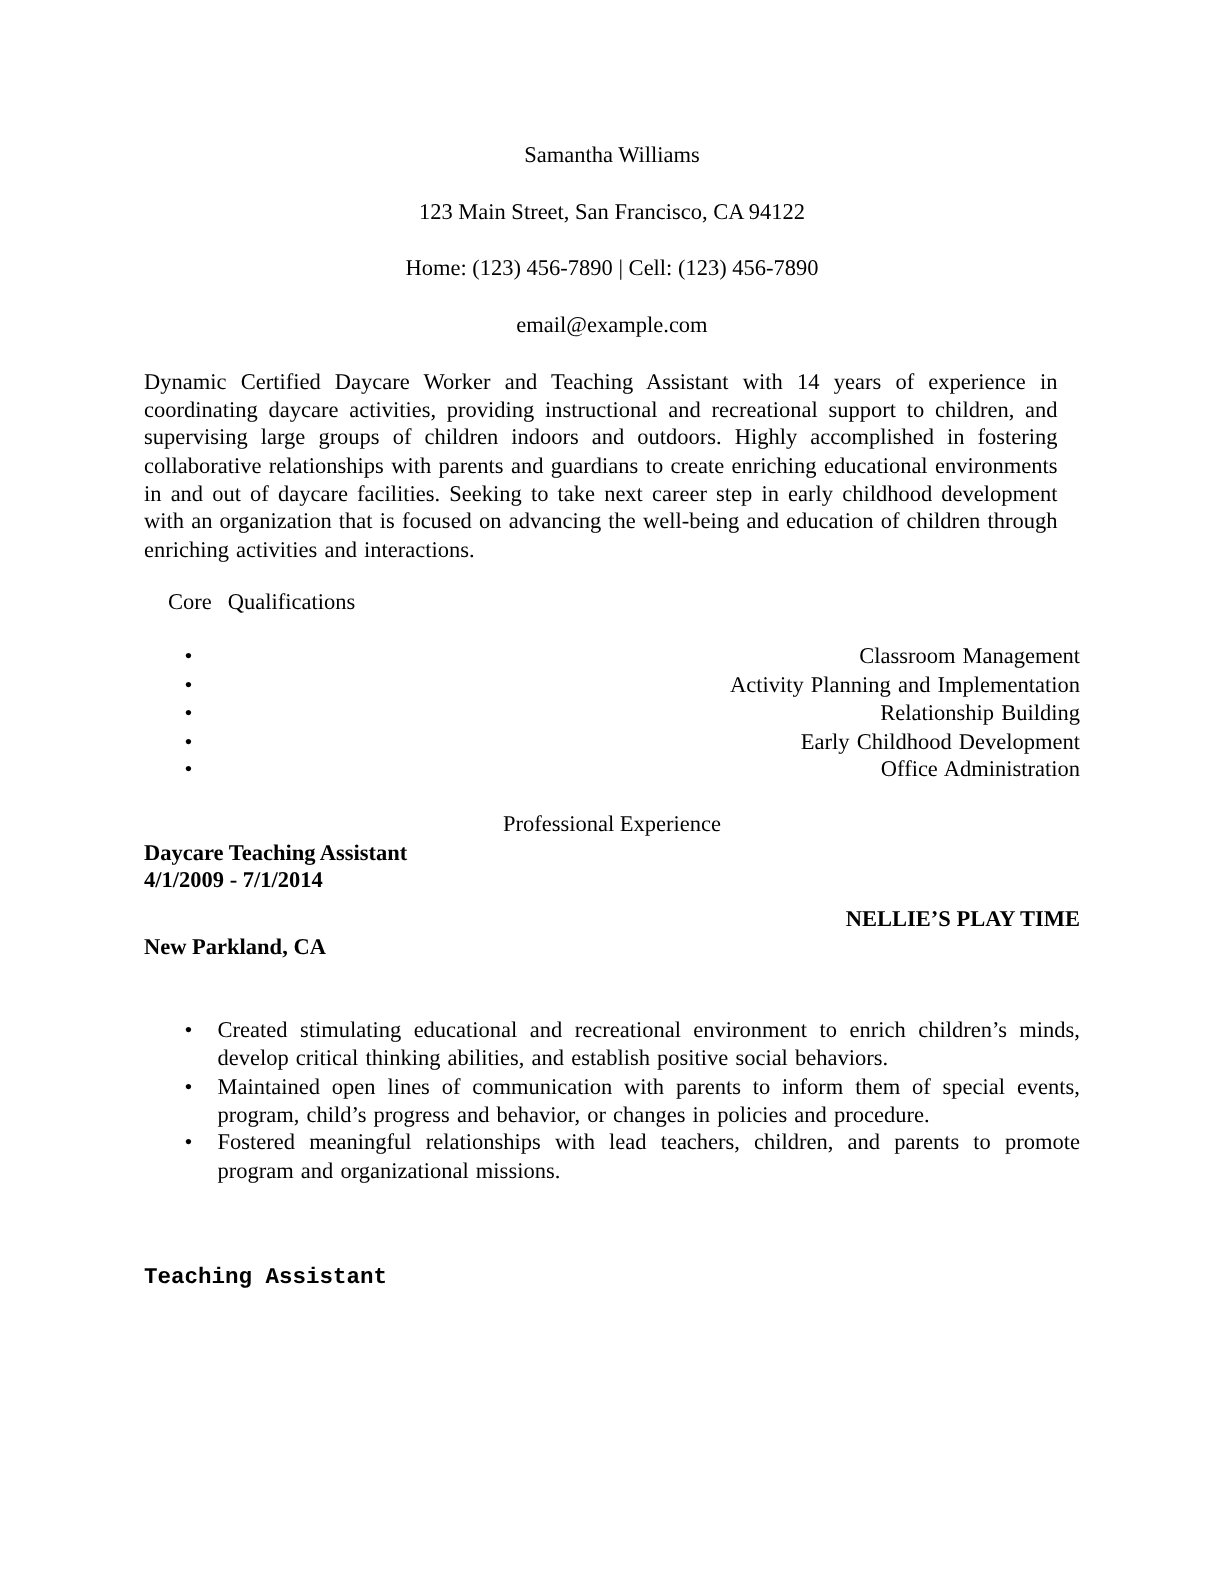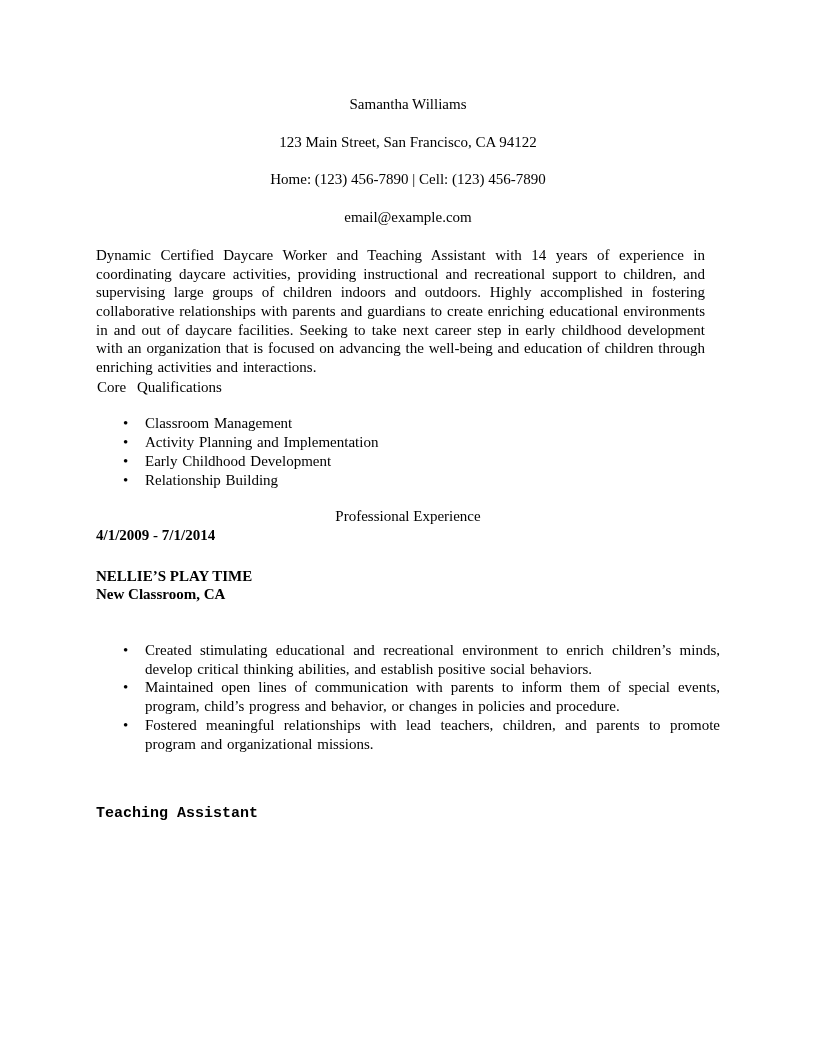--- a/index.html
+++ b/index.html
@@ -25,21 +25,21 @@
   .hdr {
     text-align: center;
     margin: 0 0 19px 0;
   }
   .summary {
     margin: 19px 15px 0 0;
     text-align: justify;
     word-spacing: 1px;
   }
   .core-heading {
-    margin: 1px;
+    margin: 16px;
     word-spacing: 7px;
   }
   ul.bullets {
     margin: 0;
     padding: 0;
     list-style: none;
   }
   ul.bullets li {
     position: relative;
     padding-left: 49px;
@@ -48,31 +48,33 @@
     content: "\2022";
     position: absolute;
     left: 27px;
     top: 0;
   }
   ul.quals {
     margin-top: 18px;
   }
   ul.quals li {
     word-spacing: 1px;
+    text-align: right;
   }
   .exp-heading {
     margin-top: 18px;
     text-align: center;
   }
   .bold-line {
     font-weight: bold;
     margin: 0;
   }
   .company-line {
-    margin-top: 22px;
+    margin-top: 7px;
+    text-align: right;
   }
   ul.exp {
     margin-top: 37px;
   }
   ul.exp li {
     text-align: justify;
     word-spacing: 1px;
   }
   .job2-title {
     margin-top: 52px;
@@ -89,30 +91,32 @@
   <div class="hdr">Home: (123) 456-7890 | Cell: (123) 456-7890</div>
   <div class="hdr">email@example.com</div>
 
   <p class="summary">Dynamic Certified Daycare Worker and Teaching Assistant with 14 years of experience in coordinating daycare activities, providing instructional and recreational support to children, and supervising large groups of children indoors and outdoors. Highly accomplished in fostering collaborative relationships with parents and guardians to create enriching educational environments in and out of daycare facilities. Seeking to take next career step in early childhood development with an organization that is focused on advancing the well-being and education of children through enriching activities and interactions.</p>
 
   <div class="core-heading">Core Qualifications</div>
 
   <ul class="bullets quals">
     <li>Classroom Management</li>
     <li>Activity Planning and Implementation</li>
+    <li>Relationship Building</li>
     <li>Early Childhood Development</li>
-    <li>Relationship Building</li>
+    <li>Office Administration</li>
   </ul>
 
   <div class="exp-heading">Professional Experience</div>
 
+  <div class="bold-line">Daycare Teaching Assistant</div>
   <div class="bold-line">4/1/2009 - 7/1/2014</div>
 
   <div class="bold-line company-line">NELLIE’S PLAY TIME</div>
-  <div class="bold-line">New Classroom, CA</div>
+  <div class="bold-line">New Parkland, CA</div>
 
   <ul class="bullets exp">
     <li>Created stimulating educational and recreational environment to enrich children’s minds, develop critical thinking abilities, and establish positive social behaviors.</li>
     <li>Maintained open lines of communication with parents to inform them of special events, program, child’s progress and behavior, or changes in policies and procedure.</li>
     <li>Fostered meaningful relationships with lead teachers, children, and parents to promote program and organizational missions.</li>
   </ul>
 
   <div class="bold-line job2-title">Teaching Assistant</div>
 
 </div>

